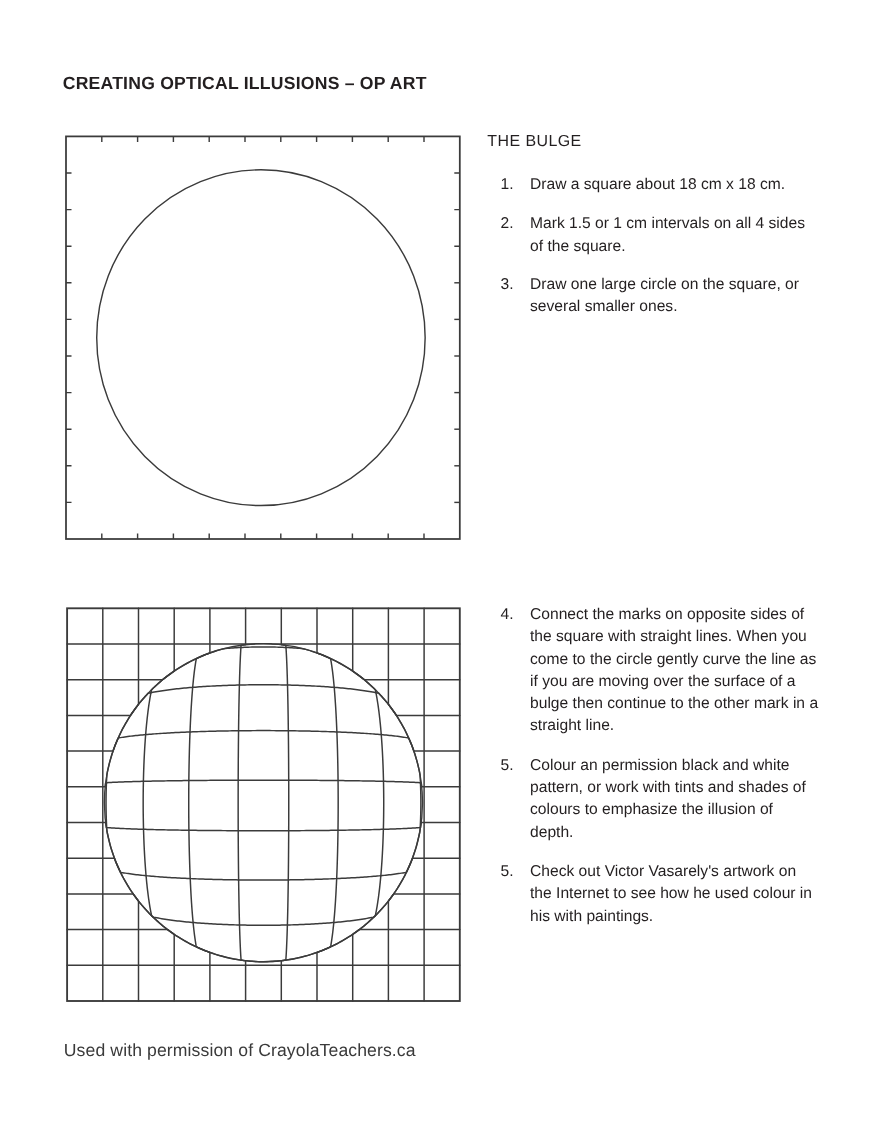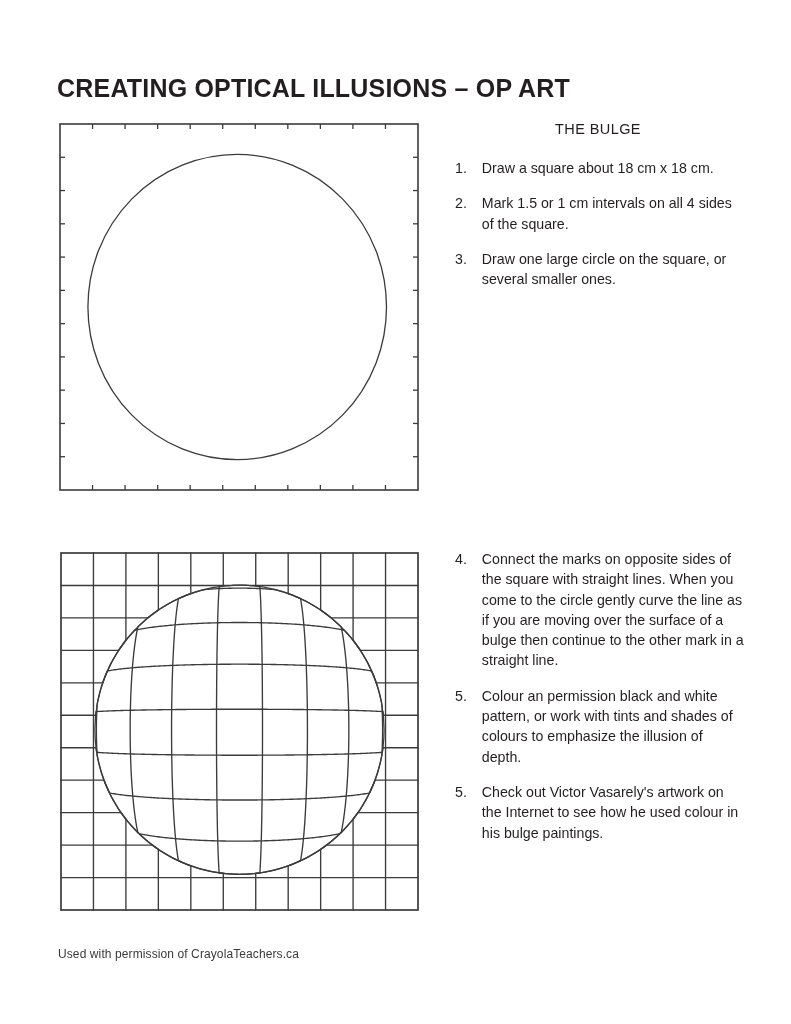--- a/index.html
+++ b/index.html
@@ -19,21 +19,21 @@
     position: absolute;
     inset: 0;
     background: #ffffff;
   }
 
   
   .title {
     position: absolute;
     left: 57px;
     top: 57px;
-    font-size: 25px;
+    font-size: 16px;
     font-weight: bold;
     letter-spacing: 0.2px;
     color: #231f20;
     white-space: nowrap;
   }
 
   
   .figure-top {
     position: absolute;
     left: 58px;
@@ -53,21 +53,20 @@
     width: 100%;
     height: 100%;
   }
 
   
   .bulge-heading {
     position: absolute;
     left: 443px;
     top: 121px;
     width: 310px;
-    text-align: center;
     font-size: 14.5px;
     letter-spacing: 0.4px;
     color: #231f20;
   }
   .steps-top {
     position: absolute;
     left: 455px;
     top: 158px;
     width: 290px;
   }
@@ -94,21 +93,21 @@
   .step-text {
     flex: 1 1 auto;
     padding-left: 10px;
   }
 
   
   .footer {
     position: absolute;
     left: 58px;
     top: 947px;
-    font-size: 12px;
+    font-size: 16px;
     color: #3a3a3a;
     letter-spacing: 0.1px;
   }
 </style>
 </head>
 <body>
 
 <div class="page">
 
   <h1 class="title">CREATING OPTICAL ILLUSIONS – OP ART</h1>
@@ -208,19 +207,19 @@
       <div class="step">
         <span class="step-num">4.</span>
         <span class="step-text">Connect the marks on opposite sides of the square with straight lines. When you come to the circle gently curve the line as if you are moving over the surface of a bulge then continue to the other mark in a straight line.</span>
       </div>
       <div class="step">
         <span class="step-num">5.</span>
         <span class="step-text">Colour an permission black and white pattern, or work with tints and shades of colours to emphasize the illusion of depth.</span>
       </div>
       <div class="step">
         <span class="step-num">5.</span>
-        <span class="step-text">Check out Victor Vasarely's artwork on the Internet to see how he used colour in his bulge paintings.</span>
+        <span class="step-text">Check out Victor Vasarely's artwork on the Internet to see how he used colour in his with paintings.</span>
       </div>
     </div>
 
   <div class="footer">Used with permission of CrayolaTeachers.ca</div>
 
 </div>
 
 </body></html>

